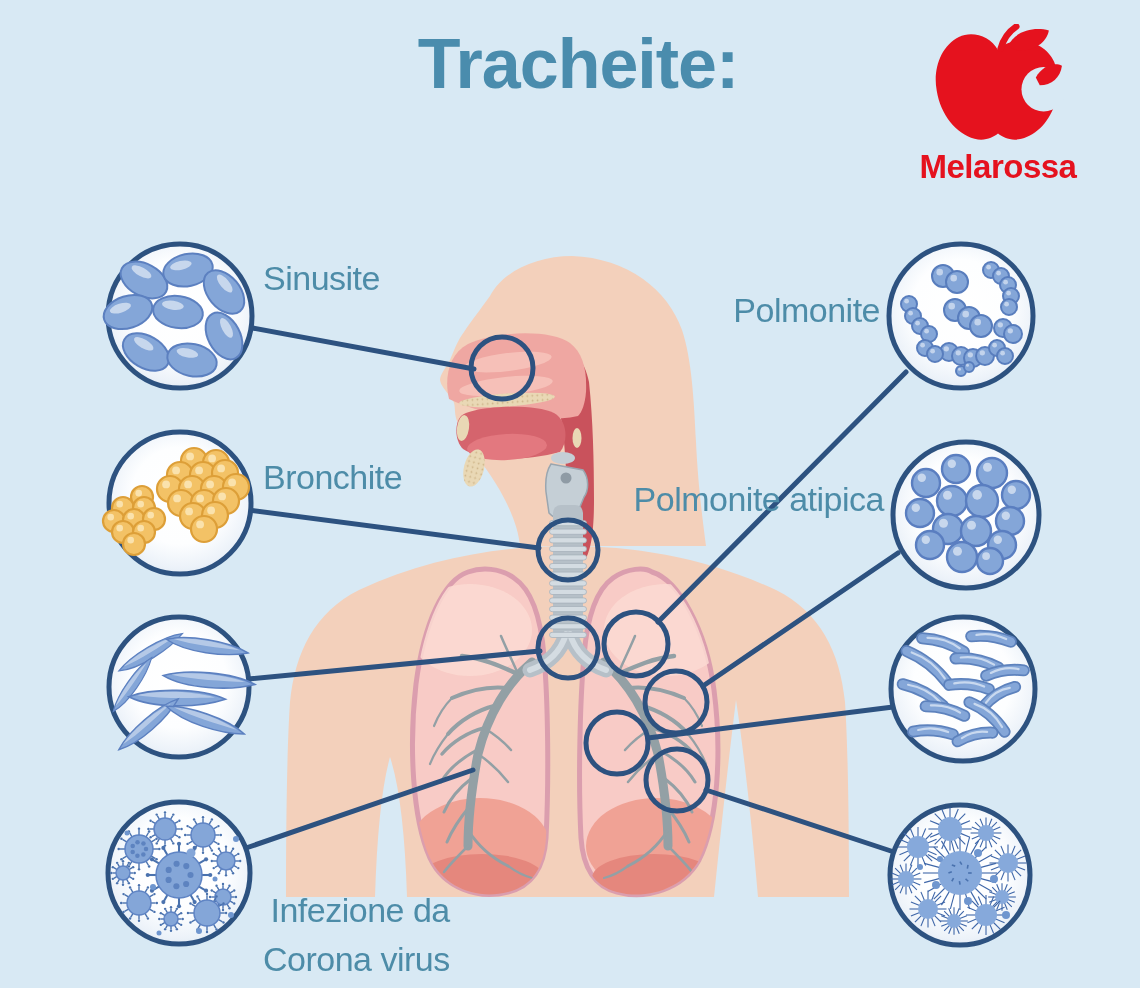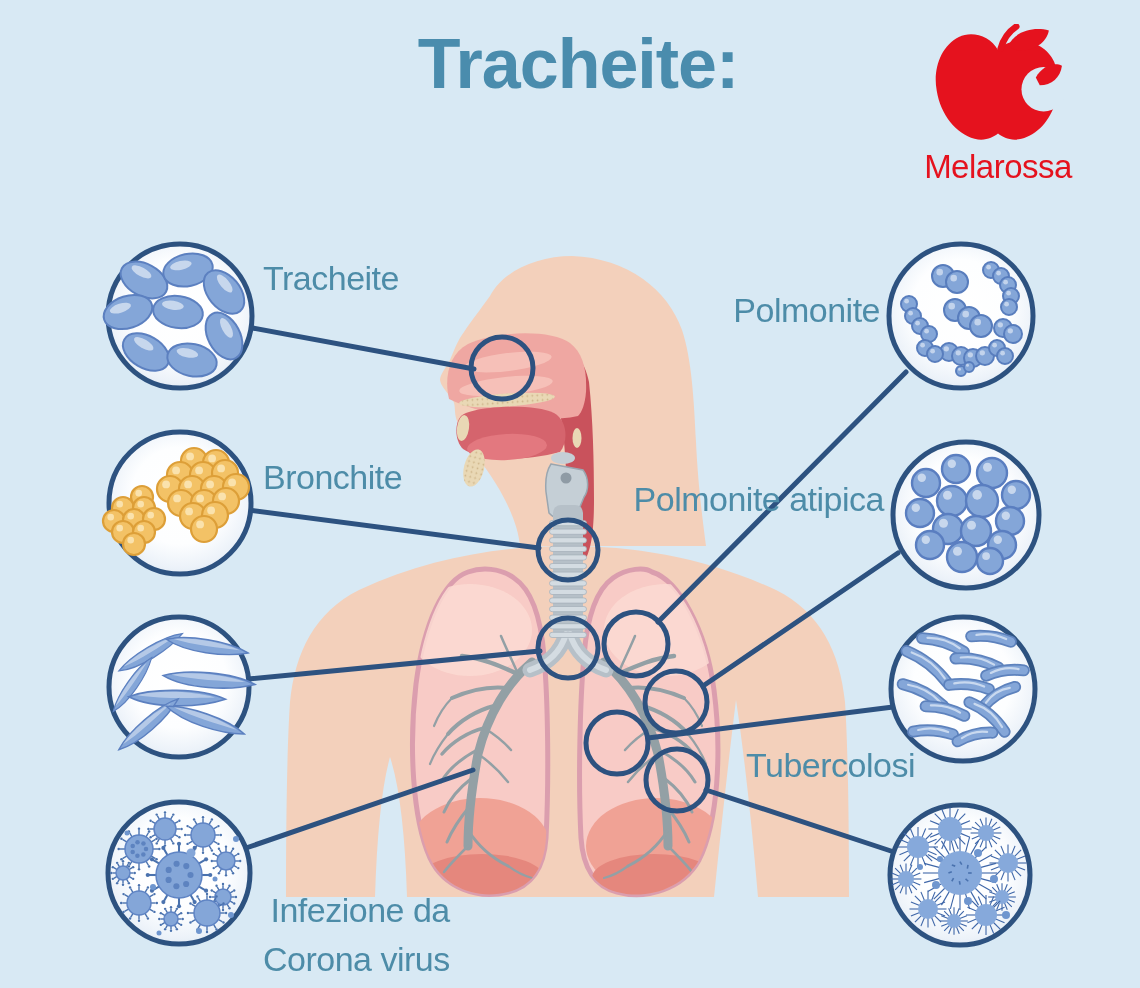--- a/index.html
+++ b/index.html
@@ -13,21 +13,21 @@
   .stage svg{position:absolute;left:0;top:0;}
   .ink{stroke:var(--navy);fill:none;stroke-width:5;}
   .lens{fill:url(#lensG);stroke:var(--navy);stroke-width:5;}
   .lbl{position:absolute;font-size:34px;line-height:1.1;font-weight:500;color:var(--teal);
        letter-spacing:-0.5px;white-space:nowrap;}
   .lbl.two{line-height:49px;text-align:right;}
   .title{position:absolute;left:578px;top:12px;transform:translateX(-50%);text-align:center;
          font-size:70px;line-height:104px;font-weight:600;color:var(--title_teal);letter-spacing:-1px;}
   .brand{position:absolute;left:908px;top:24px;width:180px;text-align:center;}
   .brand svg{position:static;display:block;margin:0 auto;}
-  .brand-name{font-size:33px;font-weight:400;color:var(--brand_red);margin-top:4px;letter-spacing:-0.5px;}
+  .brand-name{font-size:33px;font-weight:700;color:var(--brand_red);margin-top:4px;letter-spacing:-0.5px;}
 </style>
 </head>
 <body>
 
 <div class="stage">
 
   <svg width="1140" height="988" viewBox="0 0 1140 988">
     <defs>
       <radialGradient id="lensG" cx="0.5" cy="0.45" r="0.62">
         <stop offset="0" stop-color="#ffffff"></stop>
@@ -982,22 +982,21 @@
       <path fill="var(--brand_red)" d="M50,20 C44,9 30,5 20,10 C6,17 0,35 3,51 C6,70 18,84 32,88 C40,90 46,87 50,84
         C54,87 60,90 68,88 C80,85 90,74 94,60 C97,50 97,38 93,29 C88,17 72,10 60,14 C56,15 52,17 50,20 Z"></path>
       <circle cx="85" cy="50" r="17" fill="var(--bg)"></circle>
       <path fill="var(--brand_red)" d="M79,41 C84,32 93,29 99,32 C98,41 91,47 82,47 Z"></path>
       <path d="M52,19 C54,12 58,6 64,2" stroke="var(--brand_red)" stroke-width="5" fill="none" stroke-linecap="round"></path>
       <path fill="var(--brand_red)" d="M58,16 C64,5 78,2 89,5 C87,15 76,22 64,20 C61,19 59,18 58,16 Z"></path>
     </svg>
     <div class="brand-name">Melarossa</div>
   </div>
 
-  <div class="lbl" style="left:263px;top:260px">Tracheite</div>
+  <div class="lbl" style="left:263px;top:260px">Sinusite</div>
   <div class="lbl" style="left:263px;top:459px">Bronchite</div>
   <div class="lbl two" style="left:263px;top:886px">
     <div>Infezione da</div>
     <div>Corona virus</div>
   </div>
   <div class="lbl" style="right:256px;top:481px">Polmonite atipica</div>
   <div class="lbl" style="right:260px;top:292px">Polmonite</div>
-  <div class="lbl" style="left:746px;top:747px">Tubercolosi</div>
 </div>
 
 </body></html>

